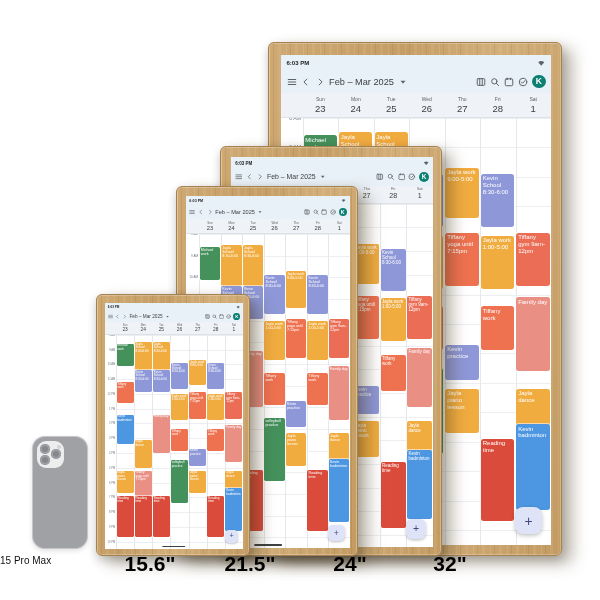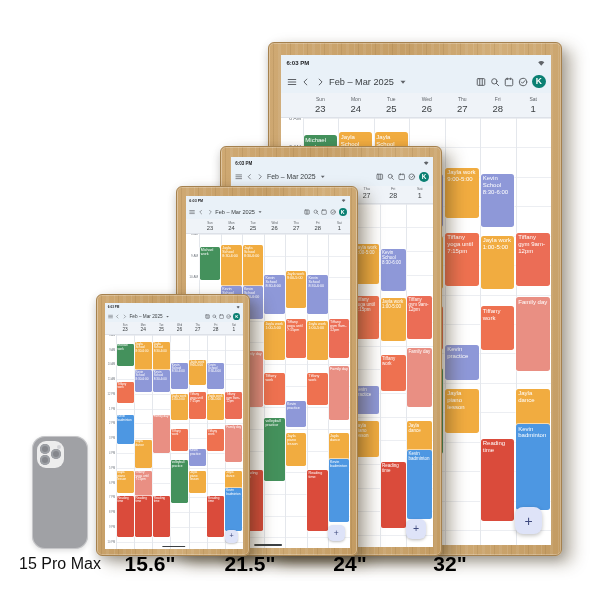--- a/index.html
+++ b/index.html
@@ -74,22 +74,22 @@
   .lens{position:absolute;width:10px;height:10px;border-radius:50%;
     background:#85878c;box-shadow:inset 0 0 0 2px #9da0a5}
   .l1{left:3px;top:3px}.l2{left:3px;top:14px}.l3{left:14px;top:8px}
   .flash{position:absolute;right:3px;top:4px;width:4px;height:4px;
     border-radius:50%;background:#d2d3d6}
 
   
   .size-label{position:absolute;top:552px;width:120px;text-align:center;
     font-size:21px;font-weight:bold;color:#000;z-index:6}
   .s156{left:90px}.s215{left:190px}.s24{left:290px}.s32{left:390px}
-  .phone-label{position:absolute;top:555px;left:0;width:120px;text-align:center;
-    font-size:16px;color:#111;z-index:6}
+  .phone-label{position:absolute;top:555px;left:0;width:120px;
+    font-size:10px;color:#111;z-index:6}
 </style>
 </head>
 <body>
 
 <div class="stage">
 
   <div class="monitor m32">
     <div class="screen">
         <div class="cal" style="font-size: 10px;">
           <div class="status">

